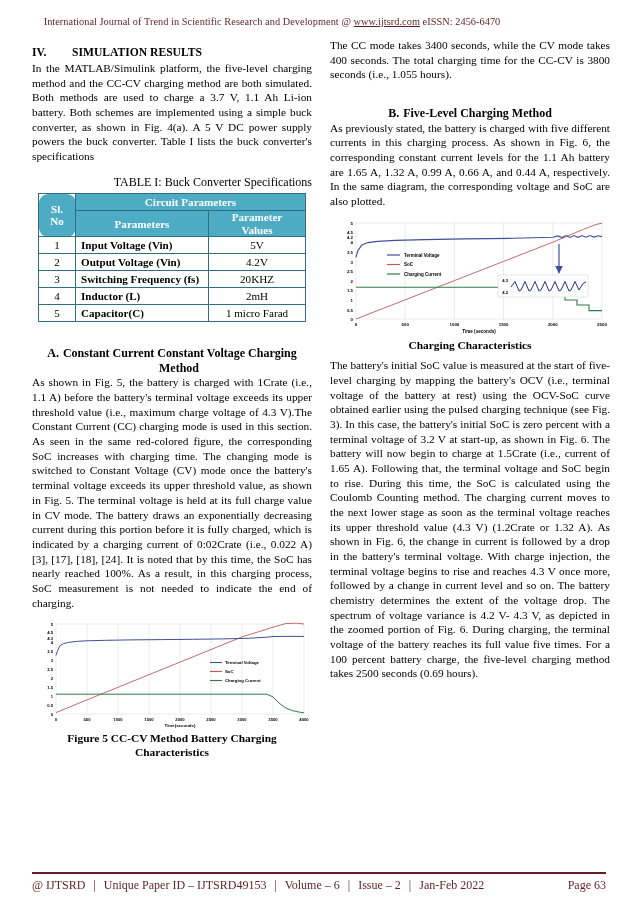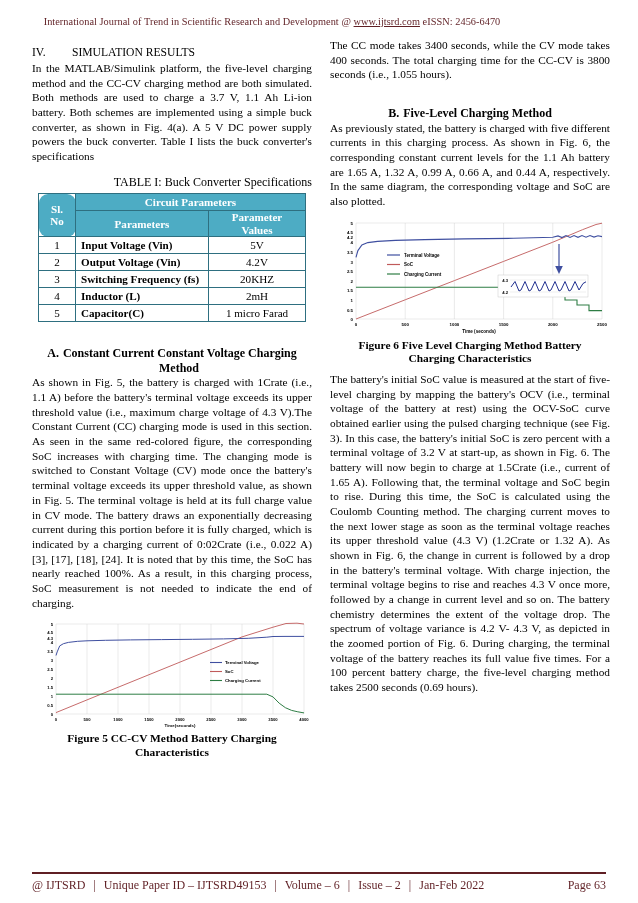--- a/index.html
+++ b/index.html
@@ -50,21 +50,21 @@
     text-justify: inter-word;
   }
   .col p {
     margin: 0 0 0 0;
     text-align: justify;
     hyphens: none;
   }
 
   
   .sec-head {
-    font-weight: normal;
+    font-weight: bold;
     font-size: 11.6px;
     margin: 7px 0 1px 0;
     display: flex;
     text-align: left;
   }
   .sec-head .num {
     width: 40px;
     flex: 0 0 40px;
   }
   .sub-head {
@@ -375,21 +375,20 @@
             <polyline fill="none" stroke="#1f2f8f" stroke-width="1.0" points="181,70 185,64.5 189,74 191,73 195,64.5 199,74 201,73 205,64.5 209,74 211,73 215,64.5 219,74 221,73 225,64.5 229,74 231,73 235,64.5 239,74 241,73 245,64.5 249,73 253,66.5 256,64.8"></polyline>
           </g>
 
           <g stroke="#3f4fa0" fill="#3f4fa0">
             <line x1="229" y1="27" x2="229" y2="50" stroke-width="1.2"></line>
             <polygon points="229,57 225.2,49 232.8,49" stroke="none"></polygon>
           </g>
         </svg>
       </div>
       <div class="fig-caption">
-        <div>Figure 6 Five Level Charging Method Battery</div>
         <div>Charging Characteristics</div>
       </div>
     </div>
 
     <p style="margin-top:6px">The battery's initial SoC value is measured at the start of five-level charging by mapping the battery's OCV (i.e., terminal voltage of the battery at rest) using the OCV-SoC curve obtained earlier using the pulsed charging technique (see Fig. 3). In this case, the battery's initial SoC is zero percent with a terminal voltage of 3.2 V at start-up, as shown in Fig. 6. The battery will now begin to charge at 1.5Crate (i.e., current of 1.65 A). Following that, the terminal voltage and SoC begin to rise. During this time, the SoC is calculated using the Coulomb Counting method. The charging current moves to the next lower stage as soon as the terminal voltage reaches its upper threshold value (4.3 V) (1.2Crate or 1.32 A). As shown in Fig. 6, the change in current is followed by a drop in the battery's terminal voltage. With charge injection, the terminal voltage begins to rise and reaches 4.3 V once more, followed by a change in current level and so on. The battery chemistry determines the extent of the voltage drop. The spectrum of voltage variance is 4.2 V- 4.3 V, as depicted in the zoomed portion of Fig. 6. During charging, the terminal voltage of the battery reaches its full value five times. For a 100 percent battery charge, the five-level charging method takes 2500 seconds (0.69 hours).</p>
 
   </div>
 </div>
 
 <div class="footer-rule"></div>

